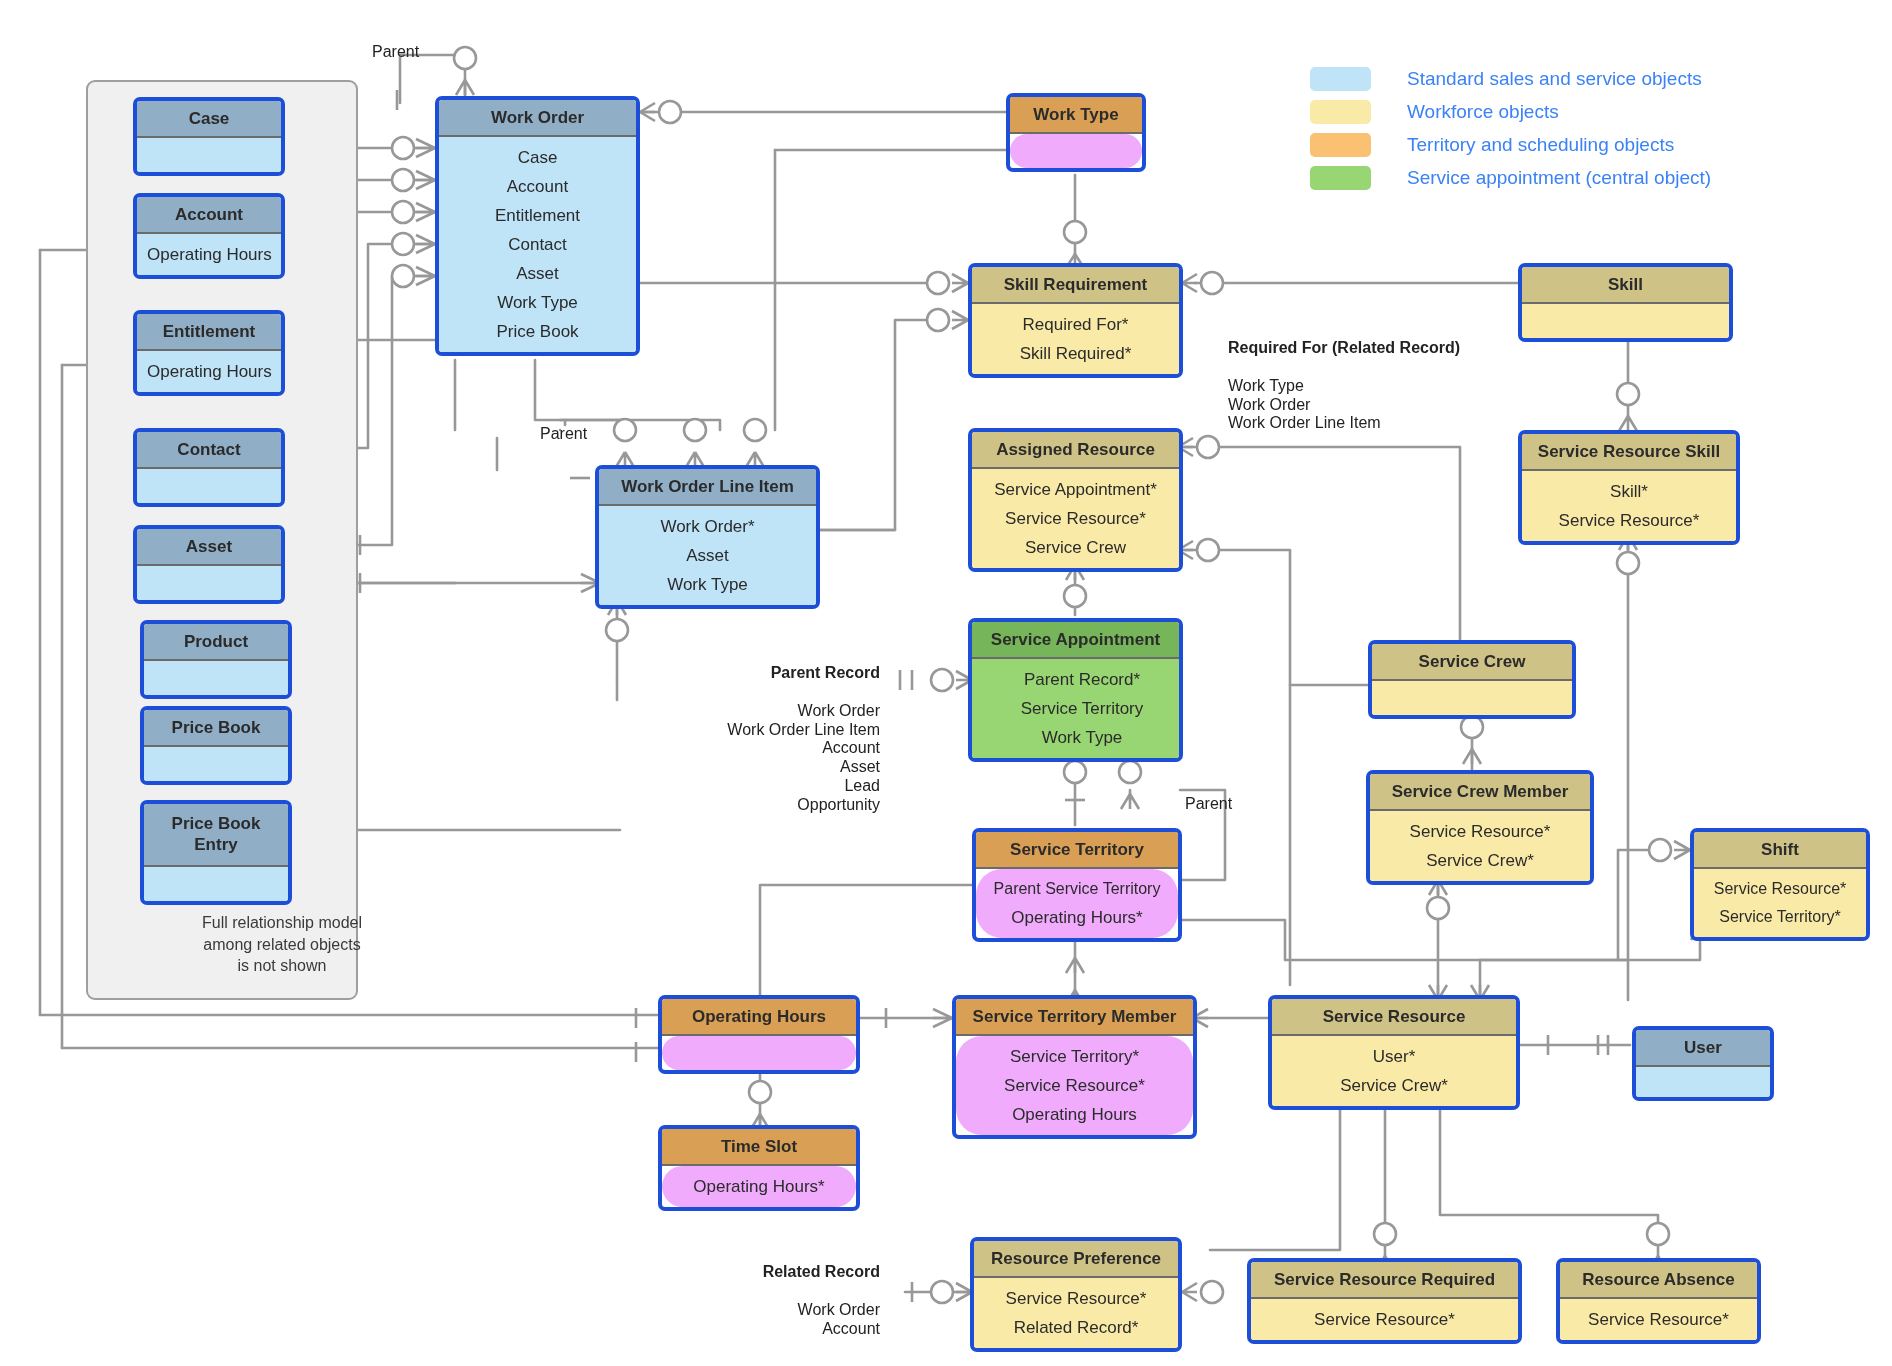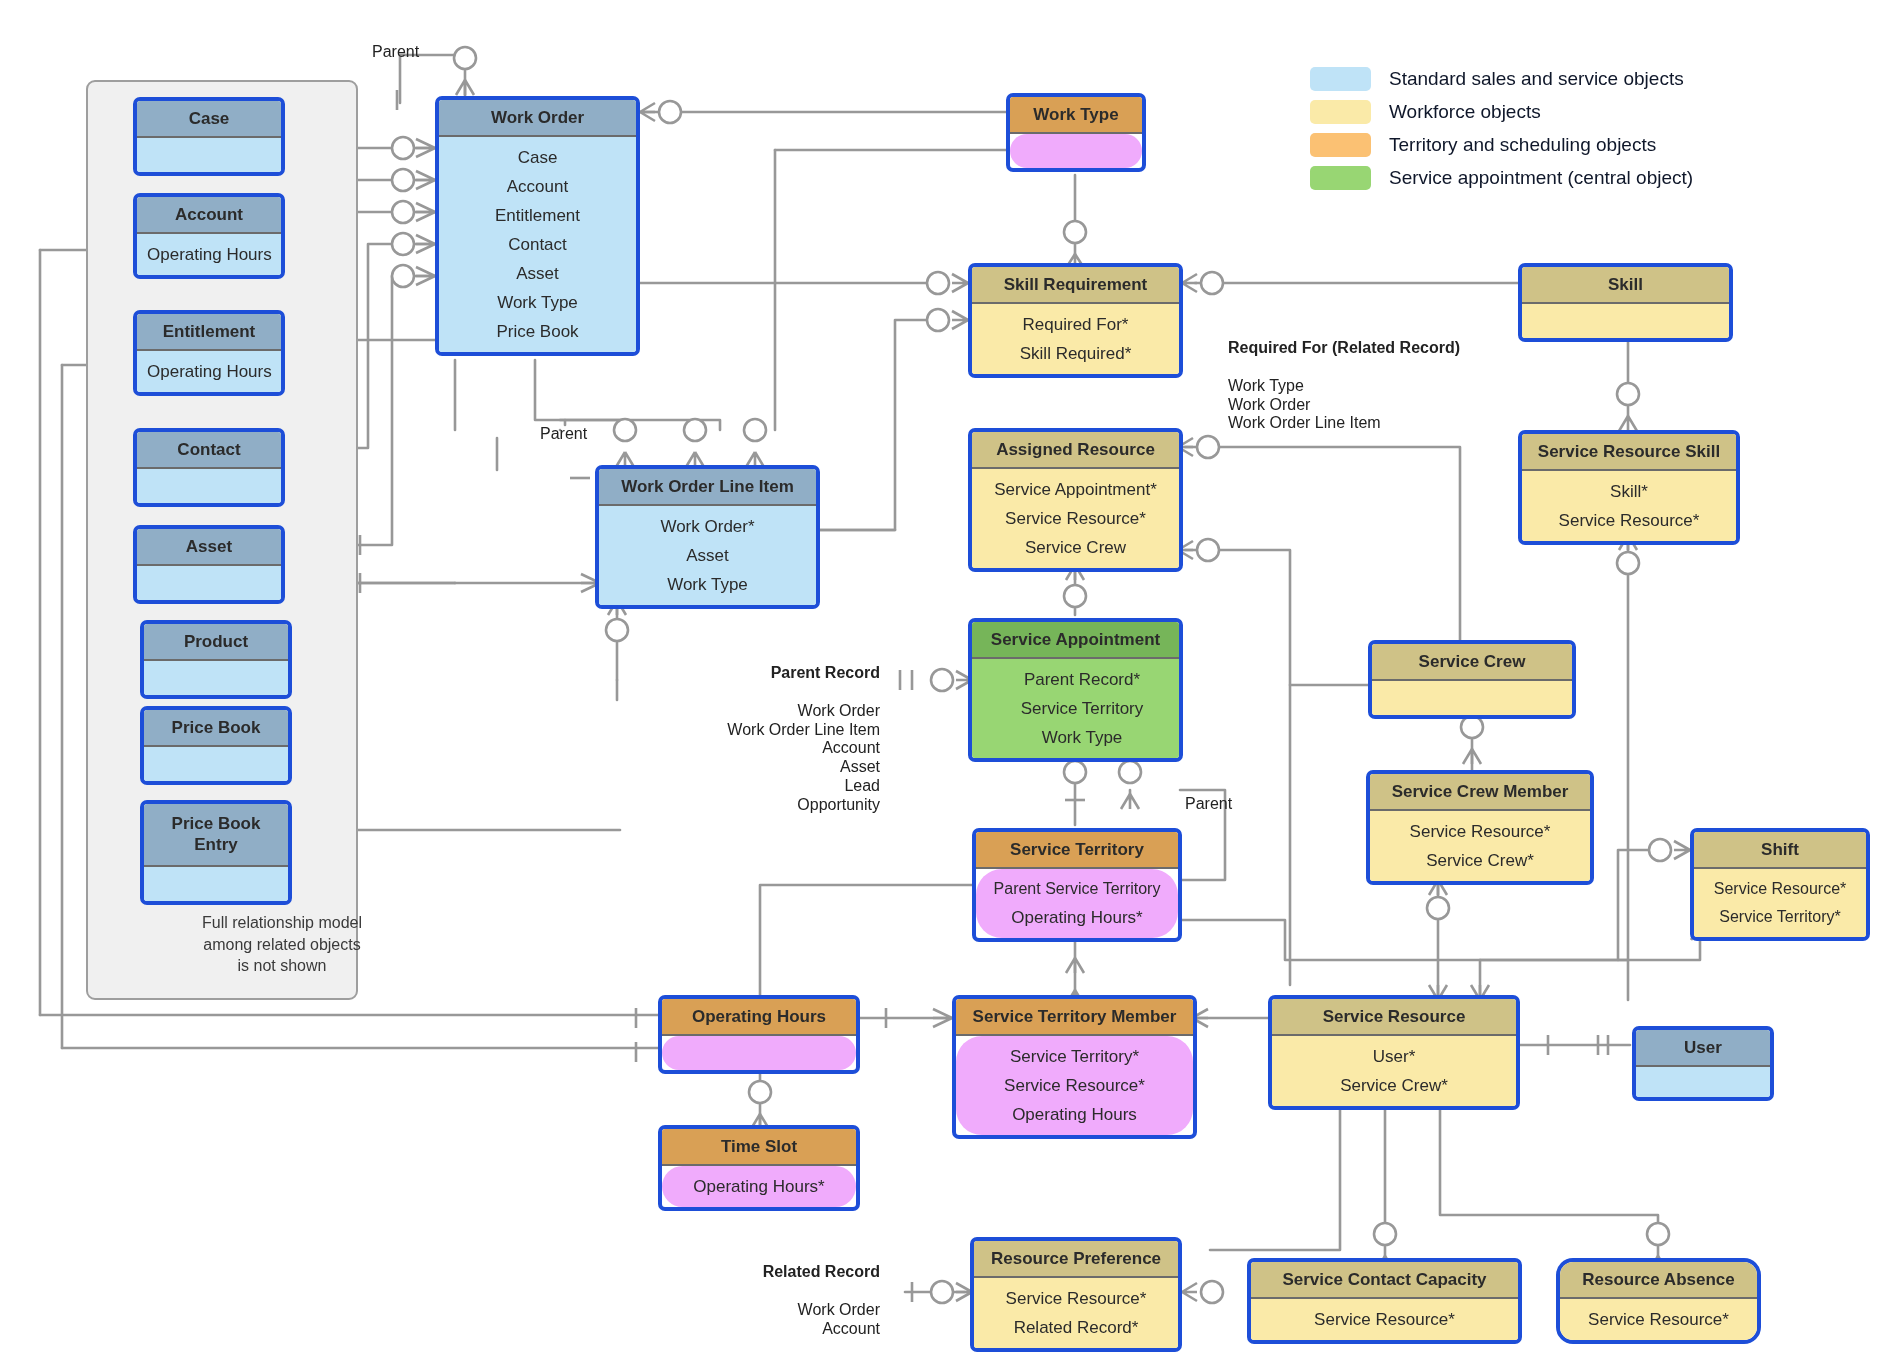--- a/index.html
+++ b/index.html
@@ -86,21 +86,21 @@
     color:#222;
     white-space:nowrap;
   }
 
   
   #legend { position:absolute; left:1310px; top:62px; }
   .lg-row { display:flex; align-items:center; height:33px; }
   .lg-sw {
     width:61px; height:24px; border-radius:5px; margin-right:18px; flex:0 0 auto;
   }
-  .lg-tx { font-size:19px; line-height:1; color:#0f172a; white-space:nowrap; }
+  .lg-tx { font-size:19px; line-height:1; color:#3b82f6; white-space:nowrap;margin-left:18px; }
 </style>
 </head>
 <body>
 
 <div id="canvas">
 
   <svg id="wires" viewBox="0 0 1892 1366">
     <defs>
       <g id="crow">
         <path d="M0,0 L14,-9 M0,0 L14,0 M0,0 L14,9" stroke="#989898" stroke-width="2.6" fill="none"></path>
@@ -538,27 +538,27 @@
 
   <div class="entity wf" style="left:970px; top:1237px; width:212px;">
     <div class="hdr">Resource Preference</div>
     <div class="body">
       <div class="fld">Service Resource*</div>
       <div class="fld">Related Record*</div>
     </div>
   </div>
 
   <div class="entity wf" style="left:1247px; top:1258px; width:275px;">
-    <div class="hdr">Service Contact Capacity</div>
+    <div class="hdr">Service Resource Required</div>
     <div class="body">
       <div class="fld">Service Resource*</div>
     </div>
   </div>
 
-  <div class="entity wf" style="left:1556px; top:1258px; width:205px;border-radius:17px;">
+  <div class="entity wf" style="left:1556px; top:1258px; width:205px;">
     <div class="hdr">Resource Absence</div>
     <div class="body">
       <div class="fld">Service Resource*</div>
     </div>
   </div>
 
   <div class="sidelabel left-al" style="left:1188px; top:320px;margin-left:40px;">
     <span class="ttl">Required For (Related Record)</span>
     <span>Work Type
 Work Order

